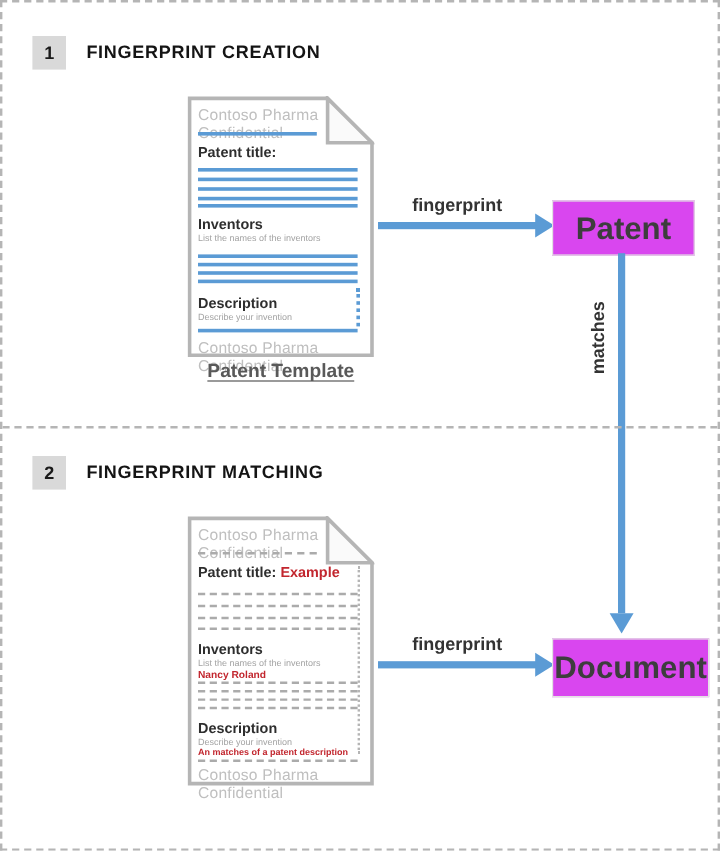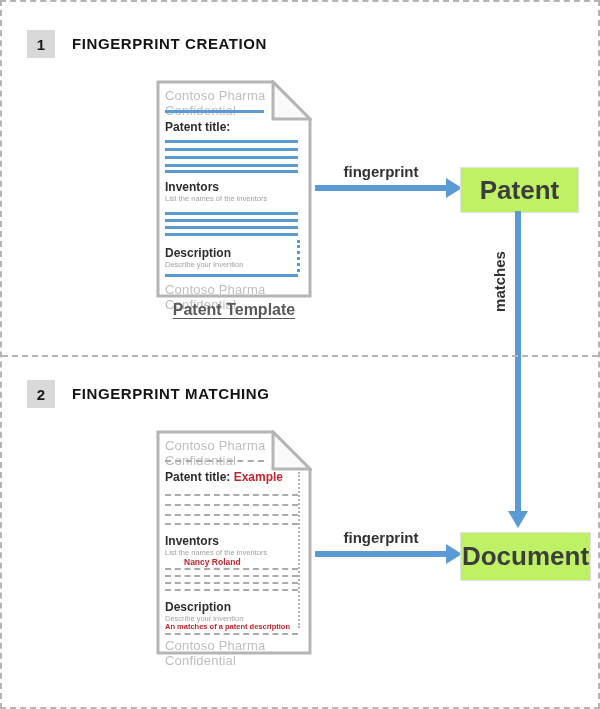--- a/index.html
+++ b/index.html
@@ -18,21 +18,21 @@
     font-size:15px;font-weight:bold;color:#141414;letter-spacing:0.6px;
   }
   
   .doc{width:156px;background:transparent;}
   .doc svg{position:absolute;left:0;top:0;}
   .doc-text{position:absolute;left:9px;right:14px;}
   .conf{font-size:13px;color:#bfbfbf;letter-spacing:0.2px;}
   .h-label{font-size:12px;font-weight:bold;color:#2e2e2e;}
   .hint{font-size:7.5px;color:#a3a3a3;}
   .red{color:#C2262E;font-weight:bold;}
-  .red-sm{font-size:8.5px;margin-left:19px;}
+  .red-sm{font-size:8.5px;}
   .red-xs{font-size:7.5px;}
   .blue-line{position:absolute;left:9px;right:14px;height:3px;background:#5B9BD5;}
   .squiggle{position:absolute;left:9px;right:14px;height:0;border-top:2px dashed #ababab;}
   .vdots-blue{position:absolute;width:0;border-right:3px dotted #5B9BD5;}
   .vdots-gray{position:absolute;width:0;border-right:2px dotted #b5b5b5;}
   .caption{
     font-size:16px;font-weight:bold;color:#595959;text-align:center;
     text-decoration:underline;text-underline-offset:3px;
   }
   
@@ -43,21 +43,21 @@
   }
   .v-shaft{width:6px;background:#5B9BD5;}
   .v-head{
     width:0;height:0;border-left:10px solid transparent;border-right:10px solid transparent;
     border-top:17px solid #5B9BD5;
   }
   .flow-label{font-size:15px;font-weight:bold;color:#333;text-align:center;}
   .rot{transform:rotate(-90deg);}
   
   .node{
-    background:#bef264;border:1px solid #e2e2e2;color:#3d3d3d;
+    background:#d946ef;border:1px solid #e2e2e2;color:#3d3d3d;
     display:flex;align-items:center;justify-content:center;
     font-size:26px;font-weight:bold;
   }
   .divider{border-top:2px dashed #b5b5b5;height:0;}
 </style>
 </head>
 <body>
 
 <div id="canvas">
 

